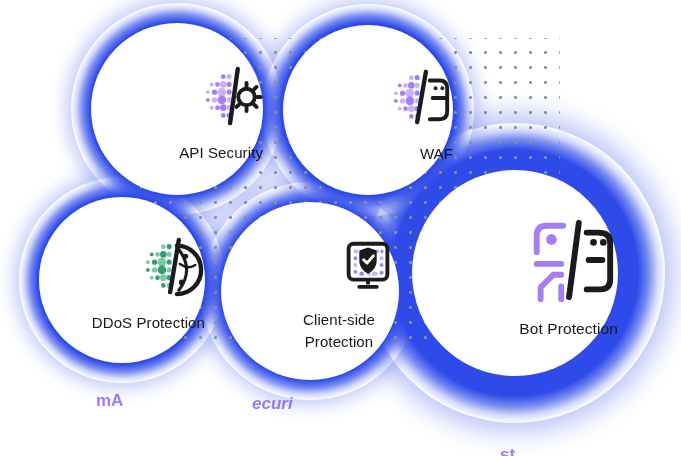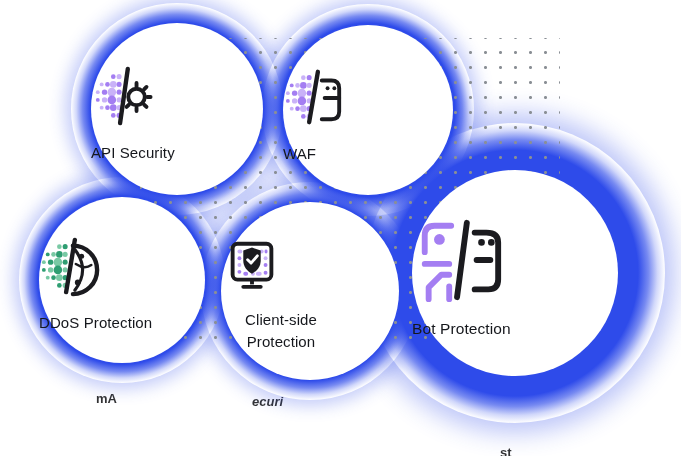--- a/index.html
+++ b/index.html
@@ -25,38 +25,38 @@
     box-shadow:0 0 24px 10px rgba(46,75,234,0.32);}
   
   .dots-layer{
     position:absolute;left:140px;top:38px;width:420px;height:312px;z-index:2;
     background-image:radial-gradient(circle,#8a8f95 1.3px,rgba(138,143,149,0) 1.6px);
     background-size:15px 15px;background-position:8px 7px;
   }
   
   .bubble{
     position:absolute;z-index:3;background:#ffffff;border-radius:50%;
-    display:flex;flex-direction:column;align-items:flex-start;justify-content:center;
+    display:flex;flex-direction:column;align-items:flex-end;justify-content:center;
     text-align:center;
   }
   .bubble-api{left:91px;top:23px;width:172px;height:172px;padding-top:10px;box-sizing:border-box;}
   .bubble-waf{left:283px;top:25px;width:170px;height:170px;padding-top:10px;box-sizing:border-box;}
   .bubble-ddos{left:39px;top:197px;width:166px;height:166px;padding-top:8px;box-sizing:border-box;}
   .bubble-client{left:221px;top:202px;width:178px;height:178px;padding-top:6px;box-sizing:border-box;}
   .bubble-bot{left:412px;top:170px;width:206px;height:206px;padding-top:8px;box-sizing:border-box;}
   .icon{display:block;}
   .label{
     font-size:15px;color:#15171c;line-height:1.45;letter-spacing:.1px;
     margin-top:15px;
   }
   .bubble-client .label{max-width:120px;margin-top:12px;}
   .bubble-bot .label{font-size:15.5px;margin-top:11px;}
   
   .artifact{
-    position:absolute;z-index:0;color:#000000;font-weight:bold;font-size:13px;
+    position:absolute;z-index:0;color:#8b5cf6;font-weight:bold;font-size:17px;
     filter:blur(0.7px);opacity:.8;
   }
   .artifact-left{left:96px;top:391px;}
   .artifact-mid{left:252px;top:394px;font-style:italic;}
   .artifact-right{left:500px;top:445px;}
 </style>
 </head>
 <body>
 
 <div class="canvas">

